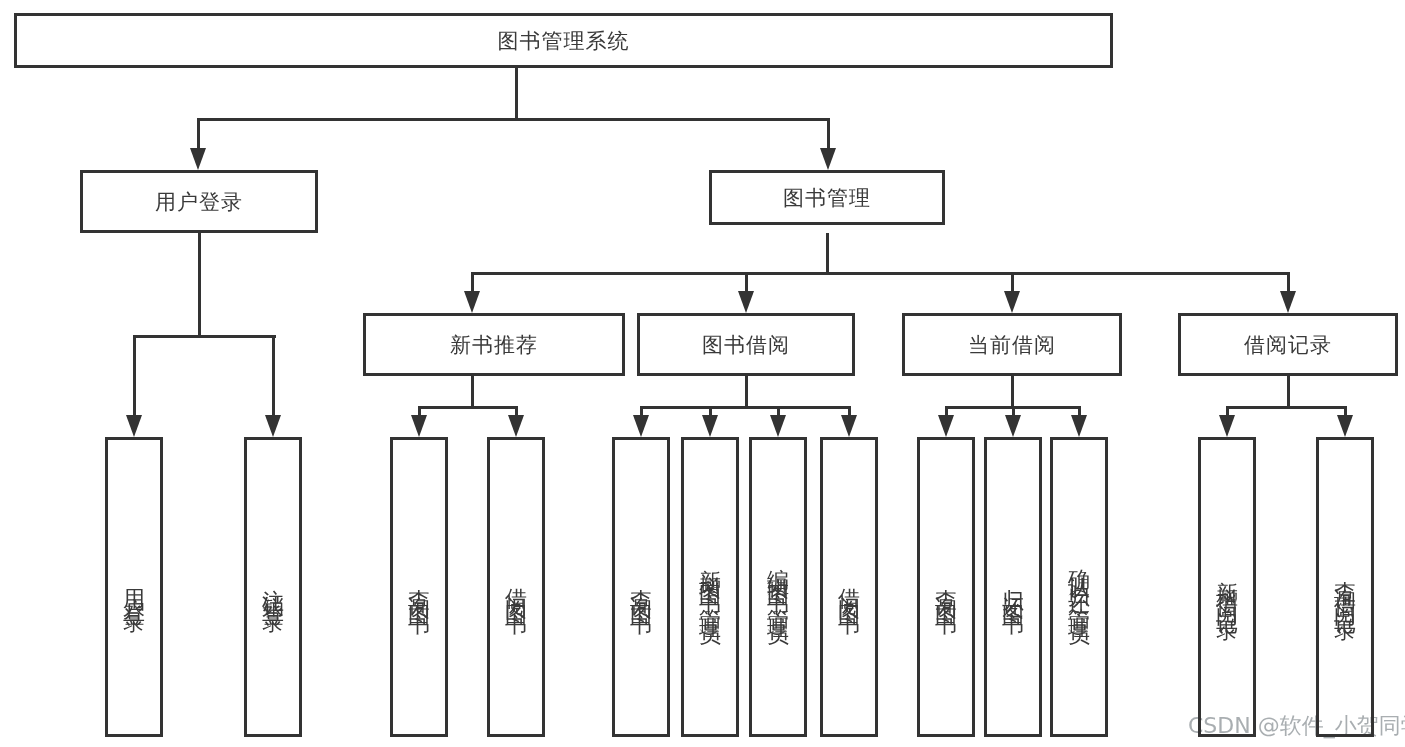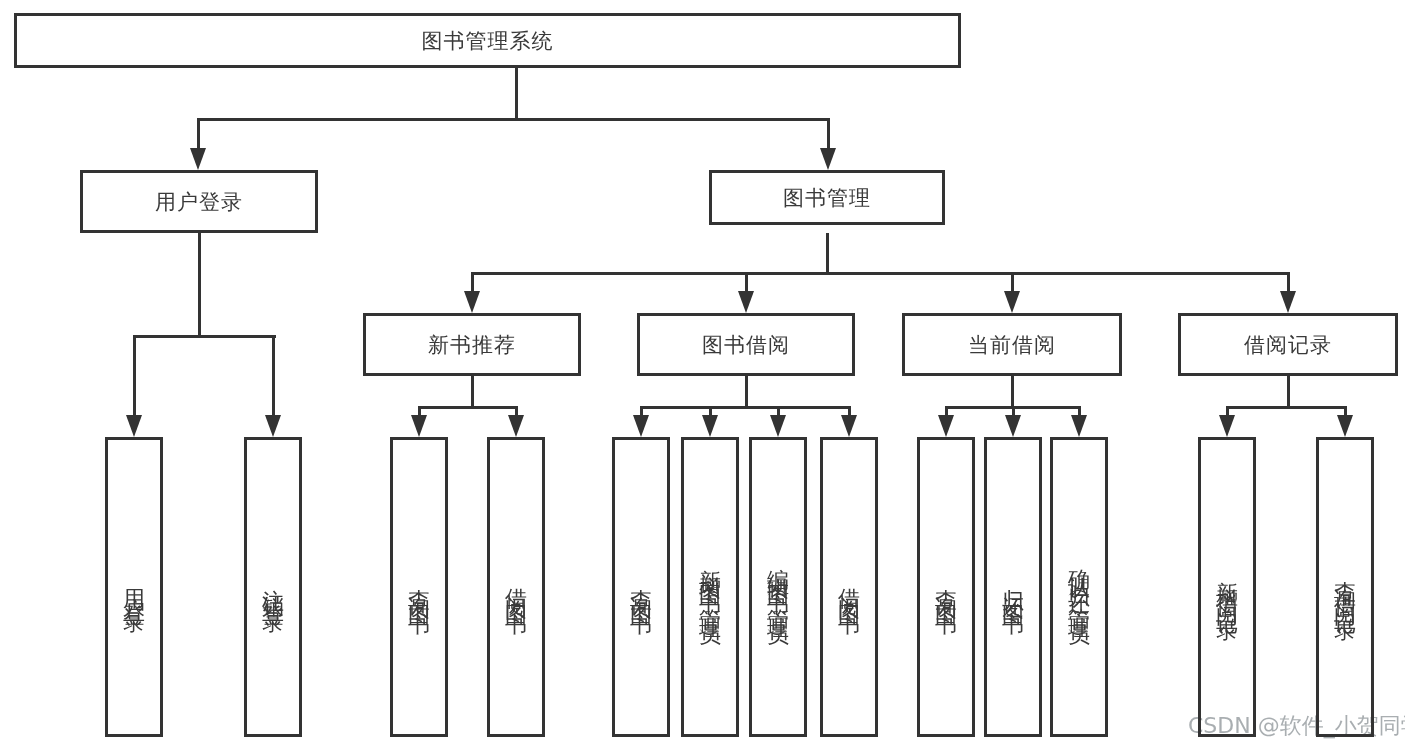--- a/index.html
+++ b/index.html
@@ -31,21 +31,21 @@
     color:#a9aeb1;font-size:22px;white-space:nowrap;
   }
 </style>
 </head>
 <body>
 
 <div id="canvas">
 
   <div class="watermark">CSDN @软件_小贺同学</div>
 
-  <div class="node" style="left:14px;top:13px;width:947px;height:55px;">
+  <div class="node" style="left:14px;top:13px;width:1099px;height:55px;">
     <span>图书管理系统</span>
   </div>
 
   <div class="vline" style="left:515px;top:68px;height:50px;"></div>
   <div class="hline" style="left:197px;top:118px;width:632px;"></div>
   <div class="vline" style="left:197px;top:118px;height:32px;"></div>
   <div class="ahead" style="left:190px;top:148px;"></div>
   <div class="vline" style="left:827px;top:118px;height:32px;"></div>
   <div class="ahead" style="left:820px;top:148px;"></div>
 
@@ -67,21 +67,21 @@
   <div class="hline" style="left:471px;top:272px;width:819px;"></div>
   <div class="vline" style="left:471px;top:272px;height:21px;"></div>
   <div class="ahead" style="left:464px;top:291px;"></div>
   <div class="vline" style="left:745px;top:272px;height:21px;"></div>
   <div class="ahead" style="left:738px;top:291px;"></div>
   <div class="vline" style="left:1011px;top:272px;height:21px;"></div>
   <div class="ahead" style="left:1004px;top:291px;"></div>
   <div class="vline" style="left:1287px;top:272px;height:21px;"></div>
   <div class="ahead" style="left:1280px;top:291px;"></div>
 
-  <div class="node" style="left:363px;top:313px;width:218px;height:63px;">
+  <div class="node" style="left:363px;top:313px;width:262px;height:63px;">
     <span>新书推荐</span>
   </div>
   <div class="node" style="left:637px;top:313px;width:218px;height:63px;">
     <span>图书借阅</span>
   </div>
   <div class="node" style="left:902px;top:313px;width:220px;height:63px;">
     <span>当前借阅</span>
   </div>
   <div class="node" style="left:1178px;top:313px;width:220px;height:63px;">
     <span>借阅记录</span>

